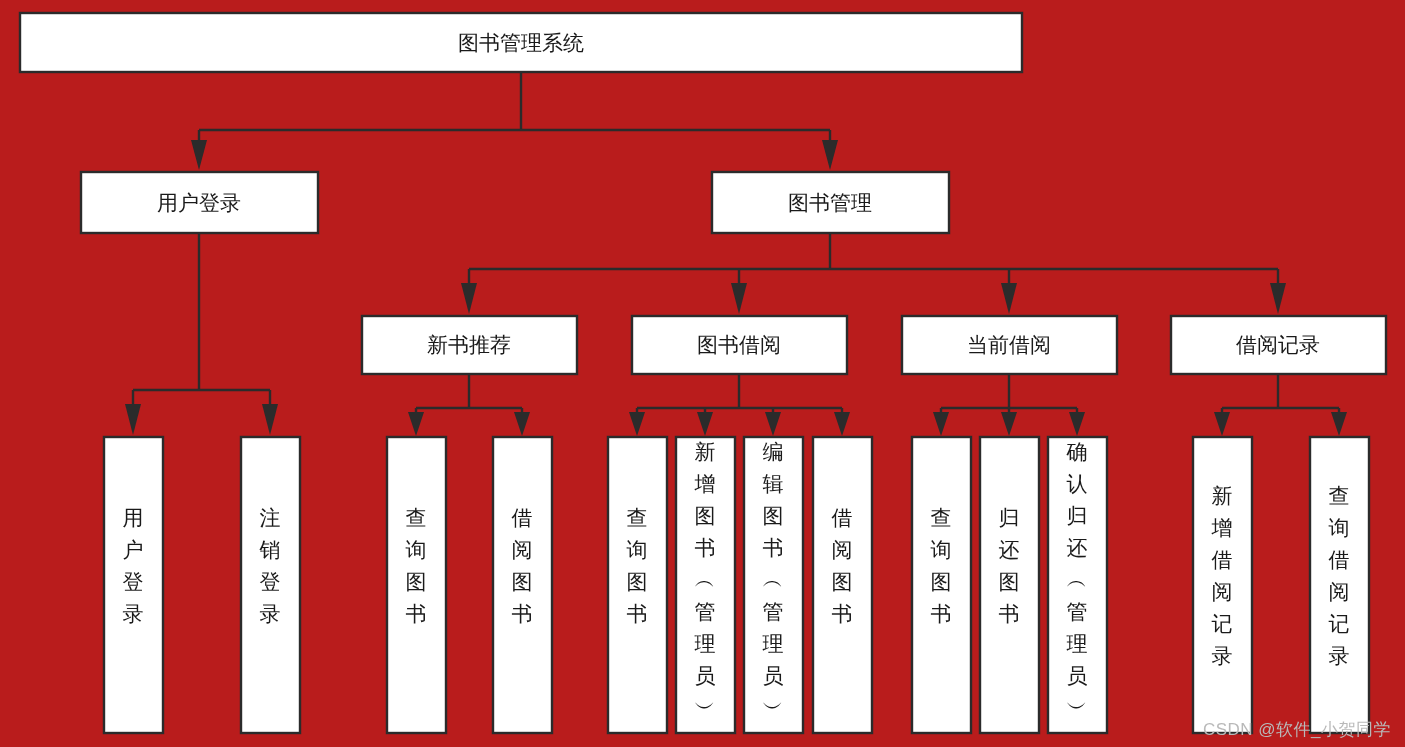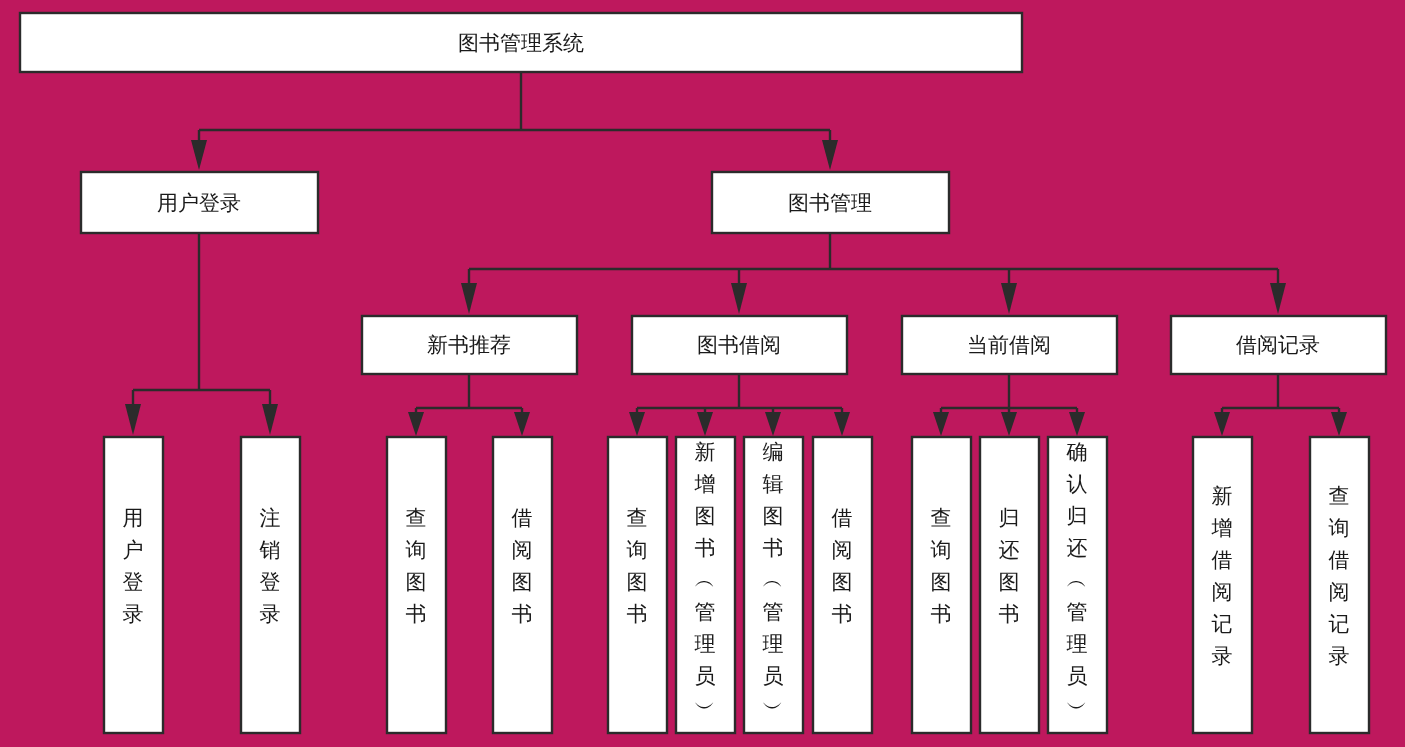--- a/index.html
+++ b/index.html
@@ -7,21 +7,21 @@
     padding: 0;
     background: #ffffff;
   }
   body {
     font-family: "Liberation Sans", "DejaVu Sans", sans-serif;
   }
   #diagram-root {
     position: relative;
     width: 1405px;
     height: 747px;
-    background: #be185d;
+    background: #b91c1c;
     overflow: hidden;
   }
   svg.diagram-svg {
     position: absolute;
     left: 0;
     top: 0;
     width: 1405px;
     height: 747px;
     display: block;
   }
@@ -240,13 +240,14 @@
       <text class="node-label-v" x="1222" y="503"><tspan x="1222" y="503">新</tspan><tspan x="1222" y="535">增</tspan><tspan x="1222" y="567">借</tspan><tspan x="1222" y="599">阅</tspan><tspan x="1222" y="631">记</tspan><tspan x="1222" y="663">录</tspan></text>
     </g>
 
     <g>
       <rect class="node-box" x="1310" y="437" width="59" height="296"></rect>
       <text class="node-label-v" x="1339" y="503"><tspan x="1339" y="503">查</tspan><tspan x="1339" y="535">询</tspan><tspan x="1339" y="567">借</tspan><tspan x="1339" y="599">阅</tspan><tspan x="1339" y="631">记</tspan><tspan x="1339" y="663">录</tspan></text>
     </g>
 
   </svg>
 
+  <div class="watermark-text">CSDN @软件_小贺同学</div>
 </div>
 
 </body></html>

